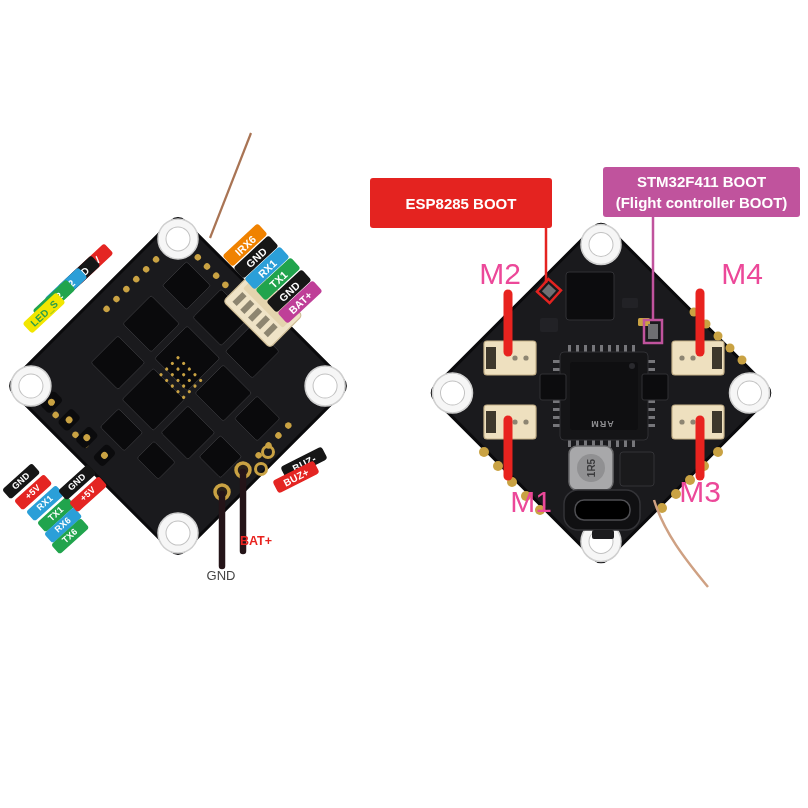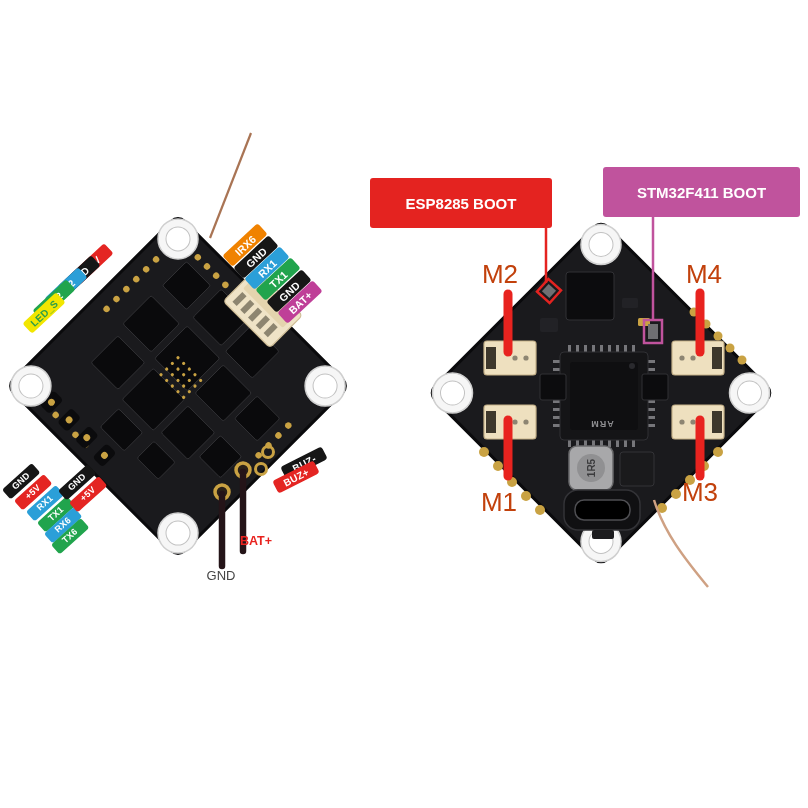--- a/index.html
+++ b/index.html
@@ -9,21 +9,21 @@
   
   .pill{position:absolute;display:flex;align-items:center;justify-content:center;
         transform:translate(-50%,-50%) rotate(var(--rot));
         border-radius:3px;font-weight:bold;color:#fff;white-space:nowrap;
         letter-spacing:.2px;}
   .p-ul{width:46px;height:14px;font-size:10px;}
   .p-ur{width:48px;height:15px;font-size:10.5px;}
   .p-ll{width:40px;height:12.5px;font-size:9px;}
   .p-bz{width:46px;height:14px;font-size:10px;}
   
-  .mlabel{position:absolute;transform:translate(-50%,-50%);font-size:26px;color:#c2410c;}
+  .mlabel{position:absolute;transform:translate(-50%,-50%);font-size:30px;color:#ec4899;}
   
   .callout{position:absolute;height:50px;border-radius:3px;color:#ffffff;
            display:flex;flex-direction:column;align-items:center;justify-content:center;
            font-size:15px;font-weight:bold;line-height:21px;text-align:center;}
   
   .freetext{position:absolute;transform:translate(-50%,-50%);white-space:nowrap;}
   .chipmark{position:absolute;transform:translate(-50%,-50%) rotate(180deg);
             font-size:9px;font-weight:bold;letter-spacing:1px;color:#8d8d90;}
   .indmark{position:absolute;transform:translate(-50%,-50%) rotate(-90deg);
            font-size:10px;font-weight:bold;color:#3c3c3e;}
@@ -300,23 +300,24 @@
 <div class="pill p-bz" style="left: 296px; top: 477px; --rot: -27deg; background: rgb(228, 37, 34); color: rgb(255, 255, 255);">BUZ+</div>
 
 <div class="freetext" style="left: 256px; top: 541px; font-size: 12.5px; font-weight: bold; color: rgb(232, 35, 31);">BAT+</div>
 <div class="freetext" style="left: 221px; top: 575px; font-size: 13px; color: rgb(69, 69, 69);">GND</div>
 
 <div class="callout" style="left: 370px; top: 178px; width: 182px; background: rgb(228, 35, 32);">
   <div>ESP8285 BOOT</div>
 </div>
 <div class="callout" style="left: 603px; top: 167px; width: 197px; background: rgb(192, 83, 157);">
   <div>STM32F411 BOOT</div>
+  <div>(Flight controller BOOT)</div>
 </div>
 
 <div class="mlabel" style="left:500px;top:274px">M2</div>
-<div class="mlabel" style="left:704px;top:274px">M4</div>
-<div class="mlabel" style="left:499px;top:502px">M1</div>
+<div class="mlabel" style="left:742px;top:274px">M4</div>
+<div class="mlabel" style="left:531px;top:502px">M1</div>
 <div class="mlabel" style="left:700px;top:492px">M3</div>
 
 <div class="chipmark" style="left:602px;top:424px">ARM</div>
 <div class="indmark" style="left:591px;top:468px">1R5</div>
 
 </div>
 
 </body></html>

